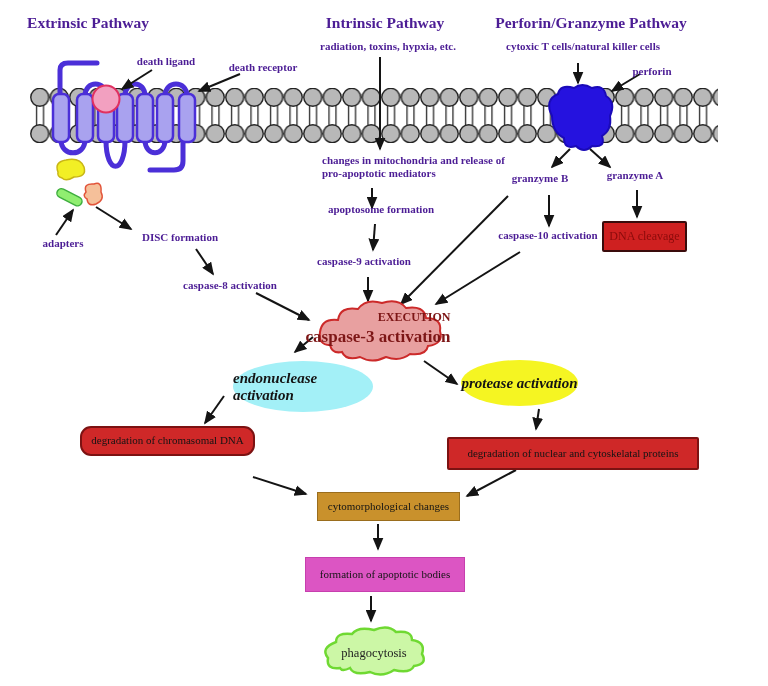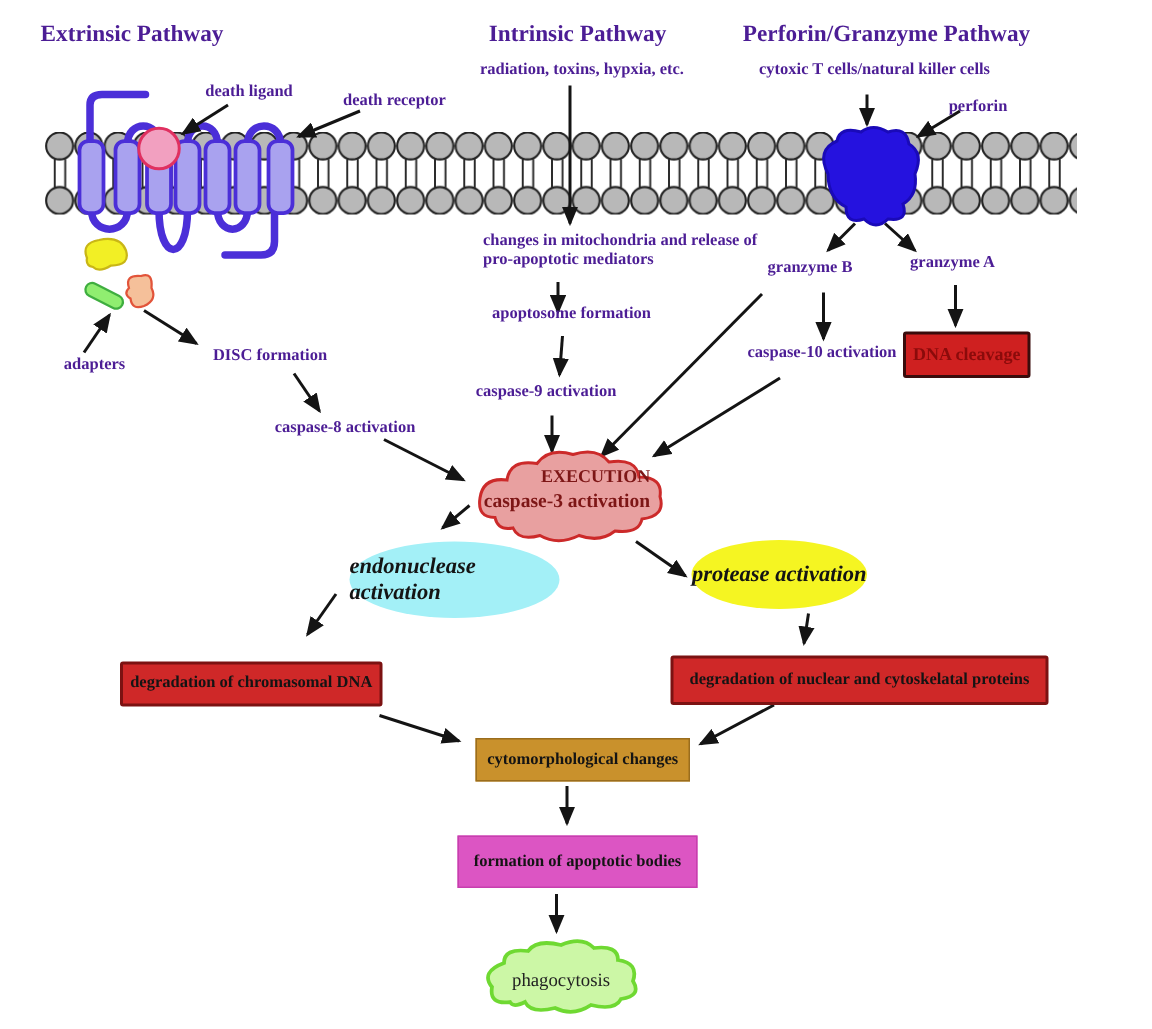--- a/index.html
+++ b/index.html
@@ -9,21 +9,21 @@
   }
   #gfx{position:absolute;left:0;top:0;}
   .lbl{
     position:absolute;font-weight:bold;font-size:11px;white-space:nowrap;
     transform:translateX(-50%);color:#4c1d95;line-height:1.15;
   }
   .title{font-size:15.5px;}
   .leftlbl{transform:none;white-space:normal;text-align:left;}
   .box{
     position:absolute;display:flex;align-items:center;justify-content:center;
-    font-weight:bold;font-size:11px;color:#141414;text-align:right;line-height:1.05;
+    font-weight:normal;font-size:11px;color:#141414;text-align:right;line-height:1.05;
   }
   .redbox{background:#cf2828;border:2px solid #7c1212;border-radius:2px;}
   .dnabox{background:#cf2020;border:2px solid #3a0c0c;border-radius:2px;color:#8b0b0b;font-size:12px;}
   .goldbox{background:#c9912c;border:1.5px solid #9a6d1d;}
   .magentabox{background:#dc55c3;border:1px solid #c73fae;}
   .ellipse{
     position:absolute;border-radius:50%;display:flex;align-items:center;justify-content:center;
     font-weight:bold;font-size:15px;color:#141414;font-style:italic;
   }
   .cyan{background:#a3f0f7;}
@@ -133,27 +133,27 @@
   <div class="lbl" style="left:381px;top:203px;">apoptosome formation</div>
   <div class="lbl" style="left:364px;top:255px;">caspase-9 activation</div>
 
   <div class="lbl" style="left:540px;top:172px;">granzyme B</div>
   <div class="lbl" style="left:635px;top:169px;">granzyme A</div>
   <div class="lbl" style="left:548px;top:229px;">caspase-10 activation</div>
   <div class="box dnabox" style="left:602px;top:221px;width:81px;height:27px;">DNA cleavage</div>
 
   <div class="cloudtxt" style="left:378px;top:310px;">
     <div>EXECUTION</div>
-    <div style="font-size:13px;">caspase-3 activation</div>
+    <div style="font-size:17px;">caspase-3 activation</div>
   </div>
 
   <div class="ellipse cyan" style="left:233px;top:361px;width:140px;height:51px;">endonuclease activation</div>
   <div class="ellipse yellow" style="left:461px;top:360px;width:117px;height:46px;">protease activation</div>
 
-  <div class="box redbox" style="left:80px;top:441px;width:171px;height:26px;">degradation of chromasomal DNA</div>
+  <div class="box redbox" style="left:80px;top:426px;width:171px;height:26px;border-radius:11px;">degradation of chromasomal DNA</div>
   <div class="box redbox" style="left:447px;top:437px;width:248px;height:29px;">degradation of nuclear and cytoskelatal proteins</div>
 
   <div class="box goldbox" style="left:317px;top:492px;width:141px;height:27px;">cytomorphological changes</div>
   <div class="box magentabox" style="left:305px;top:557px;width:158px;height:33px;">formation of apoptotic bodies</div>
 
   <div class="phagotxt" style="left:374px;top:646px;">phagocytosis</div>
 
 </div>
 
 </body></html>

